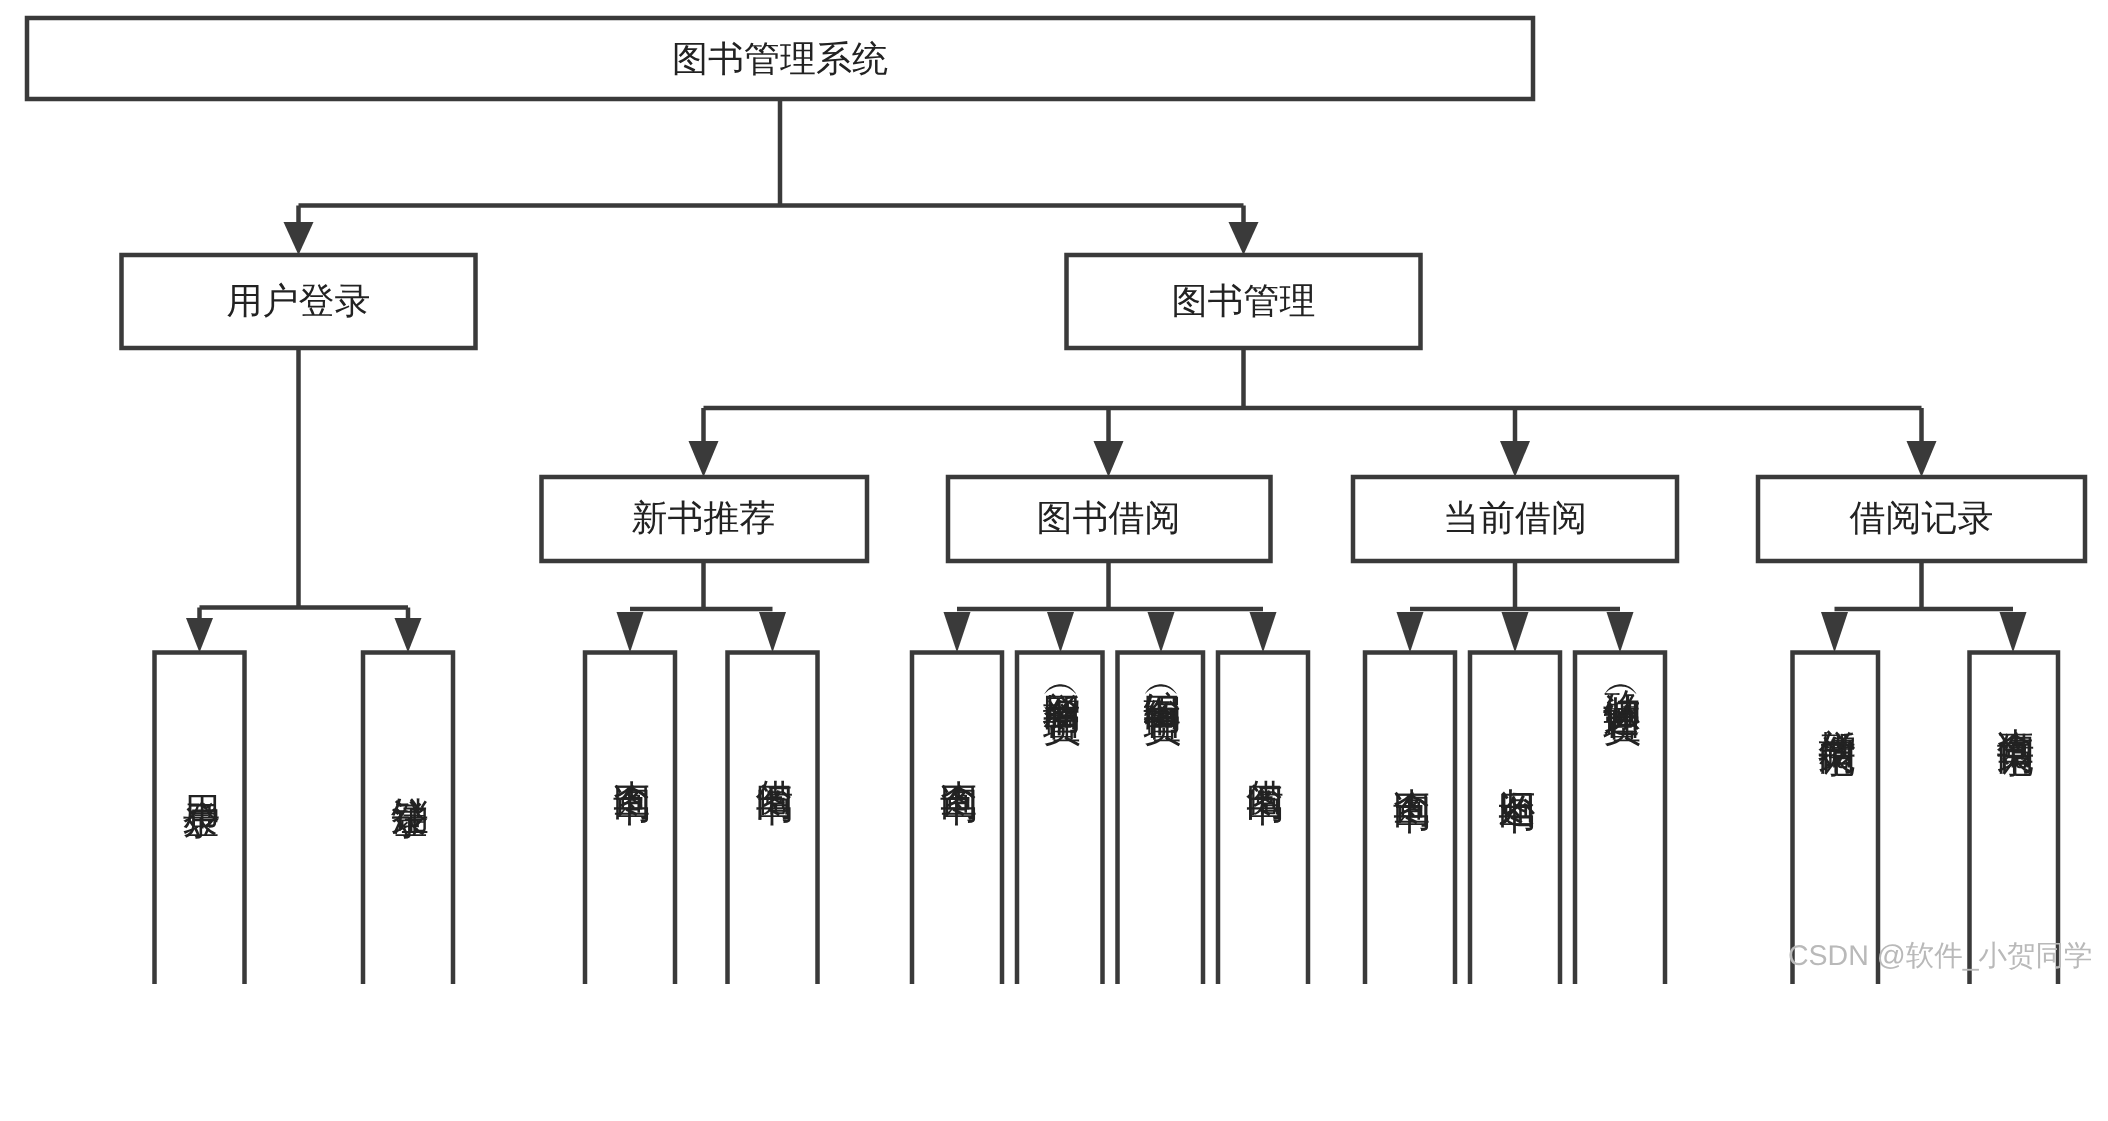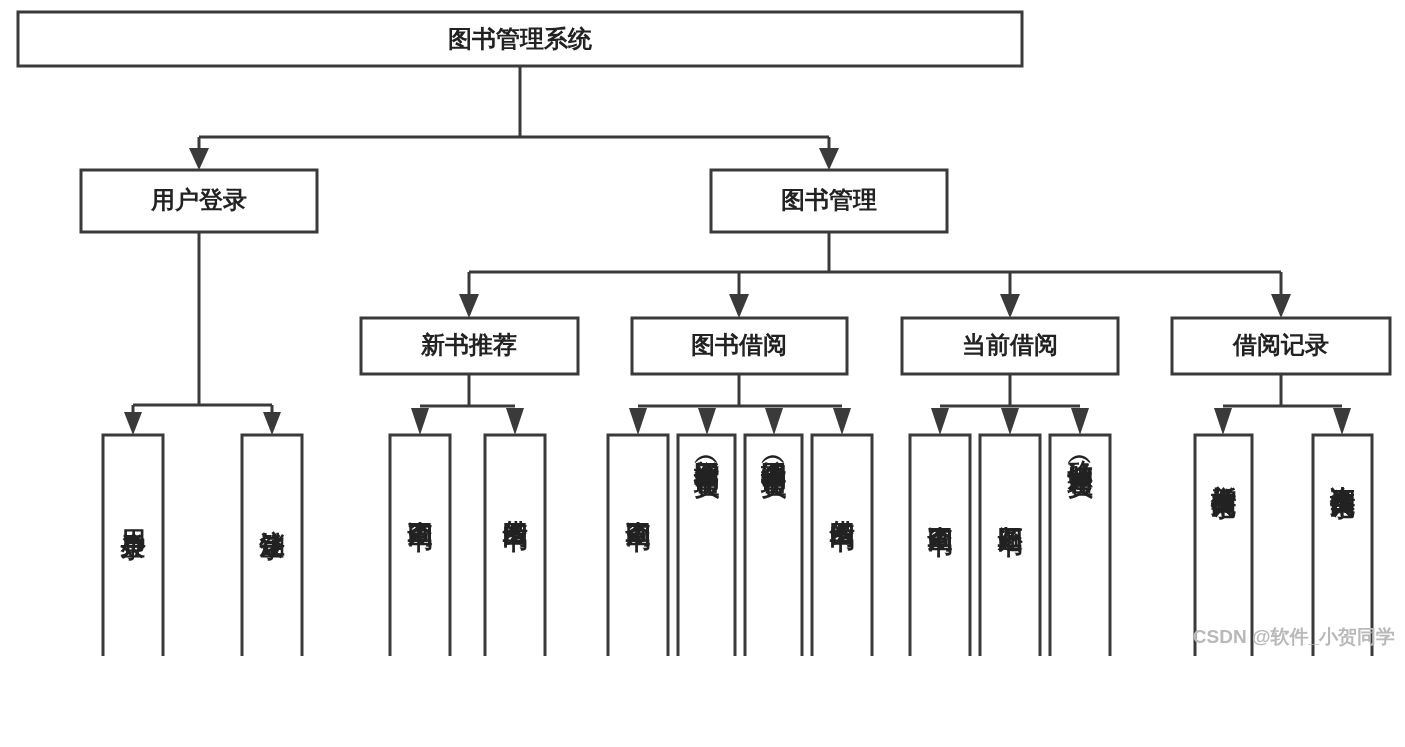--- a/index.html
+++ b/index.html
@@ -9,21 +9,20 @@
   }
   body {
     font-family: "Liberation Sans", "DejaVu Sans", sans-serif;
   }
   #diagram-root {
     position: relative;
     width: 1405px;
     height: 656px;
     background: #ffffff;
     overflow: hidden;
-    font-weight: bold;
   }
   svg.diagram-canvas {
     position: absolute;
     left: 0;
     top: 0;
     width: 1405px;
     height: 747px;
     display: block;
   }
   .node-box {

